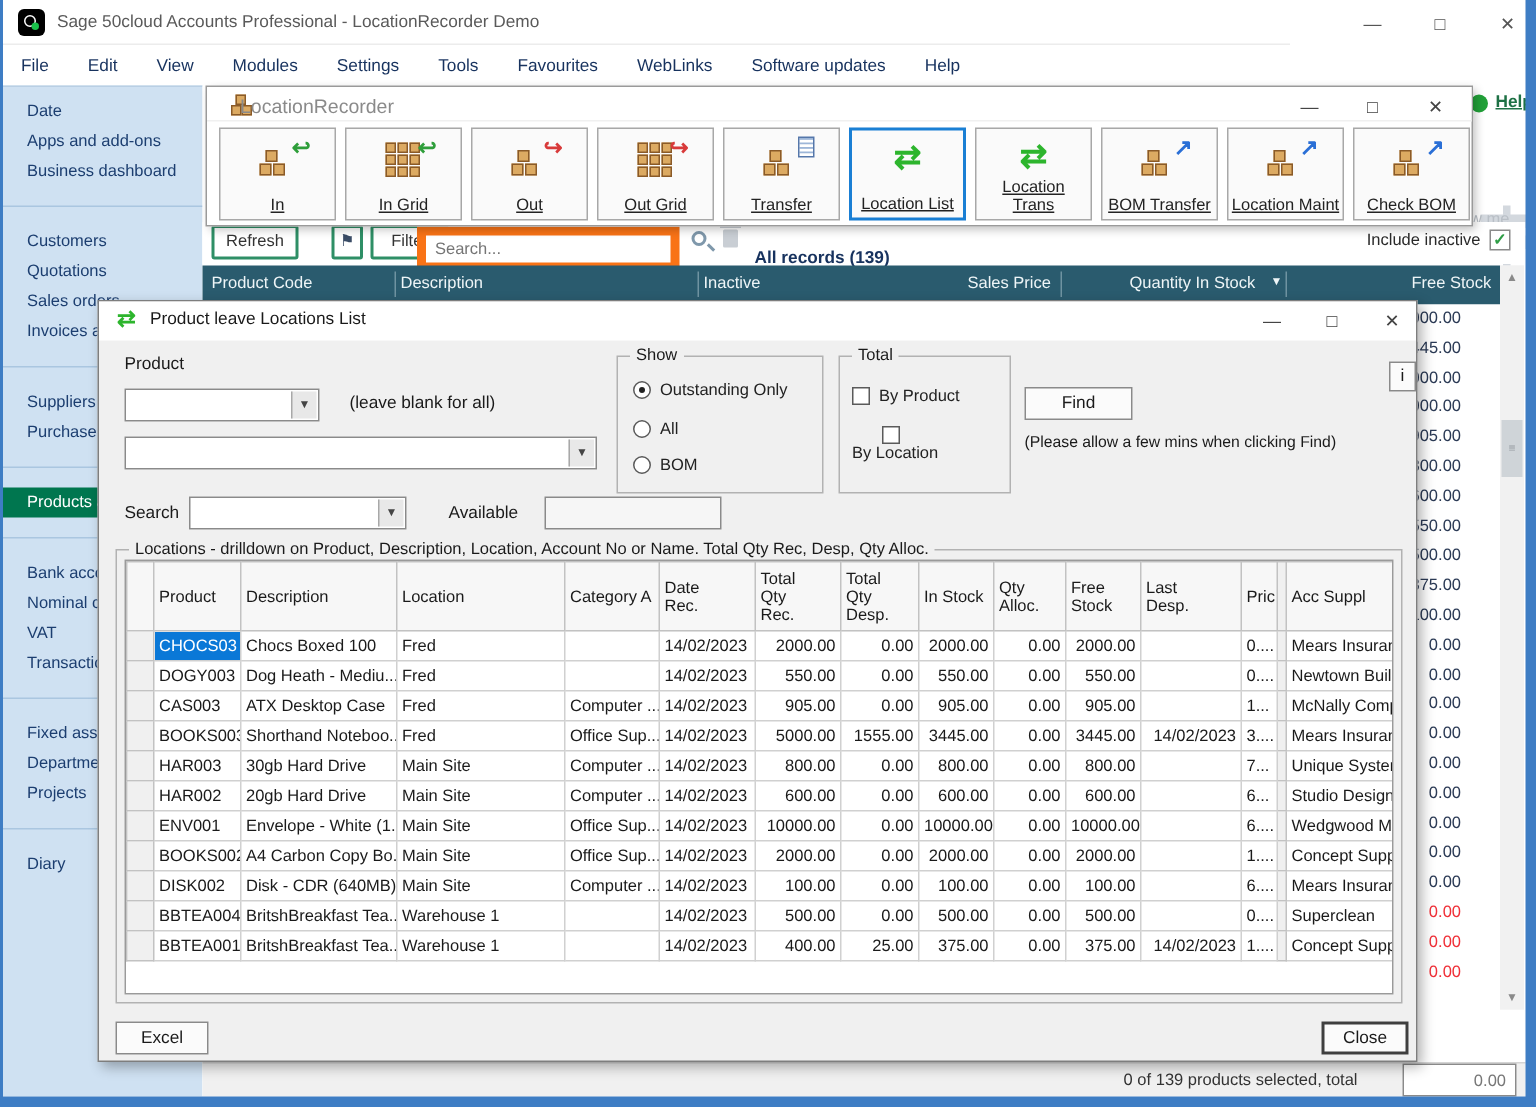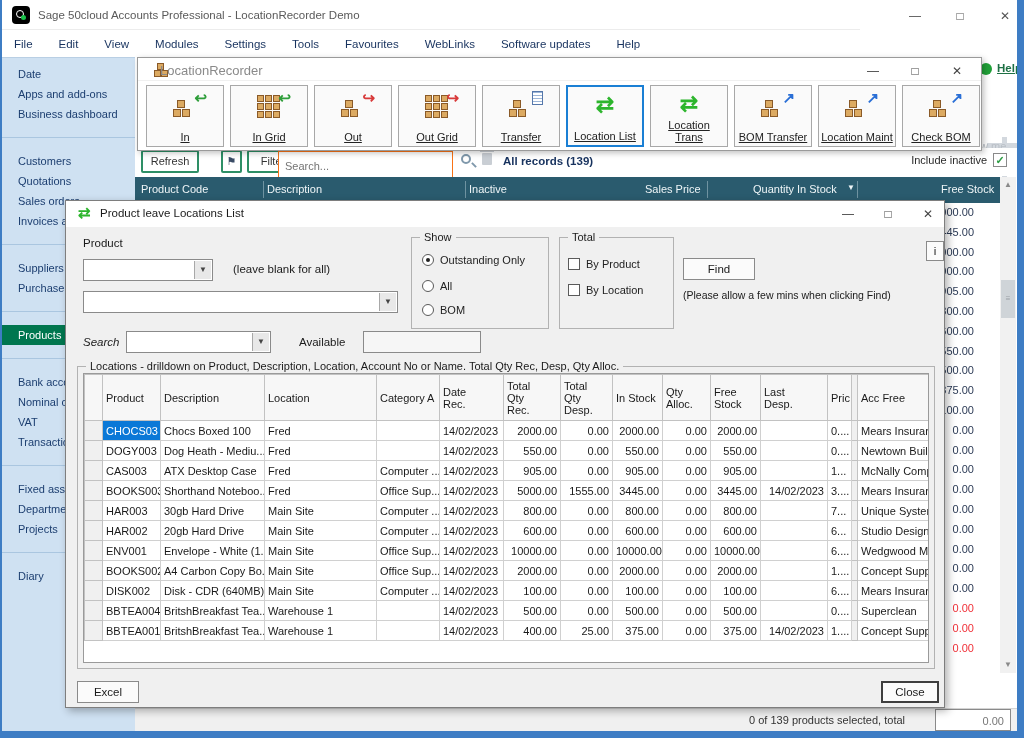--- a/index.html
+++ b/index.html
@@ -46,29 +46,29 @@
   #help-link { position:absolute; left:862px; top:5px; font-weight:bold; font-size:11.5px;
                color:#1e7145; text-decoration:underline; }
   #help-dot { position:absolute; left:845px; top:6px; width:12px; height:12px; background:#21a038; border-radius:50%; }
   .signpost { position:absolute; background:#d3d8de; }
   #show-me { position:absolute; left:845px; top:82px; width:60px; color:#b9bfc6; font-size:11px; line-height:14px; }
   #filter-row { position:absolute; left:0; top:91px; width:882px; height:28px; background:#fff; }
   .gbtn { position:absolute; top:2px; height:23px; background:#fff; border:2px solid #2e8f66;
           border-radius:2px; font-size:11px; color:#333; text-align:center; line-height:19px; }
   #flag-btn { position:absolute; left:86px; top:2px; width:21px; height:23px; border:2px solid #2e8f66;
               border-radius:2px; background:#fff; text-align:center; line-height:19px; color:#3a4c66; font-size:11px;}
-  #search-box { position:absolute; left:143px; top:3px; width:175px; height:30px; border:1px solid #f97316;
+  #search-box { position:absolute; left:143px; top:3px; width:175px; height:30px; border:6px solid #f97316;
                 font-size:11px; color:#9a9a9a; padding:0 6px; font-family:"Liberation Sans",sans-serif; }
   #mag-icon { position:absolute; left:326px; top:6px; width:10px; height:10px; border:2px solid #7f98ab; border-radius:50%; }
   #mag-icon::after { content:""; position:absolute; left:8px; top:8px; width:6px; height:2px;
                      background:#7f98ab; transform:rotate(45deg); }
   #bin-icon { position:absolute; left:347px; top:5px; width:10px; height:12px; background:#c9ced4;
               border-radius:1px; }
   #bin-icon::before { content:""; position:absolute; left:-2px; top:-3px; width:14px; height:2px; background:#c9ced4; }
-  #records-label { position:absolute; left:368px; top:7px; font-weight:bold; color:#17325e; font-size:11.5px; }
+  #records-label { position:absolute; left:368px; top:18px; font-weight:bold; color:#17325e; font-size:11.5px; }
   #inactive-row { position:absolute; right:10px; top:96px; display:flex; align-items:center; }
   #inactive-row span { color:#2a2a2a; font-size:11px; margin-right:6px; }
   .checkbox { width:14px; height:14px; background:#fff; border:1px solid #8a8a8a; text-align:center;
               line-height:13px; font-size:11px; color:#2f9e47; font-weight:bold; }
 
   #grid-header { position:absolute; left:0; top:120px; width:865px; height:26px; background:#2a5b6e;
                  color:#eef5f7; font-size:11px; }
   #grid-header .h { position:absolute; top:6px; white-space:nowrap; }
   #grid-header .pipe { position:absolute; top:4px; width:1px; height:17px; background:#6f93a1; }
   #grid-scroll { position:absolute; left:865px; top:120px; width:16px; height:496px; background:#f1f1f1; }
@@ -438,31 +438,31 @@
         <span>BOM</span>
       </div>
     </div>
 
     <div class="groupbox" style="left:493px;top:36px;width:115px;height:92px;">
       <div class="gb-label">Total</div>
       <div class="optrow" style="left:8px;top:20px;">
         <div class="cbx"></div>
         <span>By Product</span>
       </div>
-      <div class="optrow" style="left:8px;top:46px;">
+      <div class="optrow" style="left:8px;top:46px;flex-direction:column;">
         <div class="cbx"></div>
         <span>By Location</span>
       </div>
     </div>
 
     <div class="btn" id="find-btn">Find</div>
     <div class="lbl" id="find-hint">(Please allow a few mins when clicking Find)</div>
     <div class="btn" id="info-btn">i</div>
 
-    <div class="lbl" style="left:17px;top:135px;font-style:italic;">Search</div>
+    <div class="lbl" style="left:17px;top:135px;">Search</div>
     <div class="combo" style="left:60px;top:130px;width:145px;">
         <div class="arrow">▼</div>
       </div>
     <div class="lbl" style="left:233px;top:135px;">Available</div>
     <div class="textbox" style="left:297px;top:130px;width:118px;"></div>
 
     <div class="groupbox" style="left:11px;top:165px;width:858px;height:303px;">
       <div class="gb-label">Locations - drilldown on Product, Description, Location, Account No or Name. Total Qty Rec, Desp, Qty Alloc.</div>
     </div>
     <div id="dlg-table-wrap">
@@ -501,21 +501,21 @@
 Desp.</th>
               <th>In Stock</th>
               <th>Qty
 Alloc.</th>
               <th>Free
 Stock</th>
               <th>Last
 Desp.</th>
               <th>Pric</th>
               <th class="spacercol"></th>
-              <th>Acc Free</th>
+              <th>Acc Suppl</th>
             </tr>
           </thead>
           <tbody id="dlg-tbody">
             <tr>
               <td class="rowsel"></td>
               <td class="cellsel">CHOCS03</td>
               <td>Chocs Boxed 100</td>
               <td>Fred</td>
               <td></td>
               <td>14/02/2023</td>

